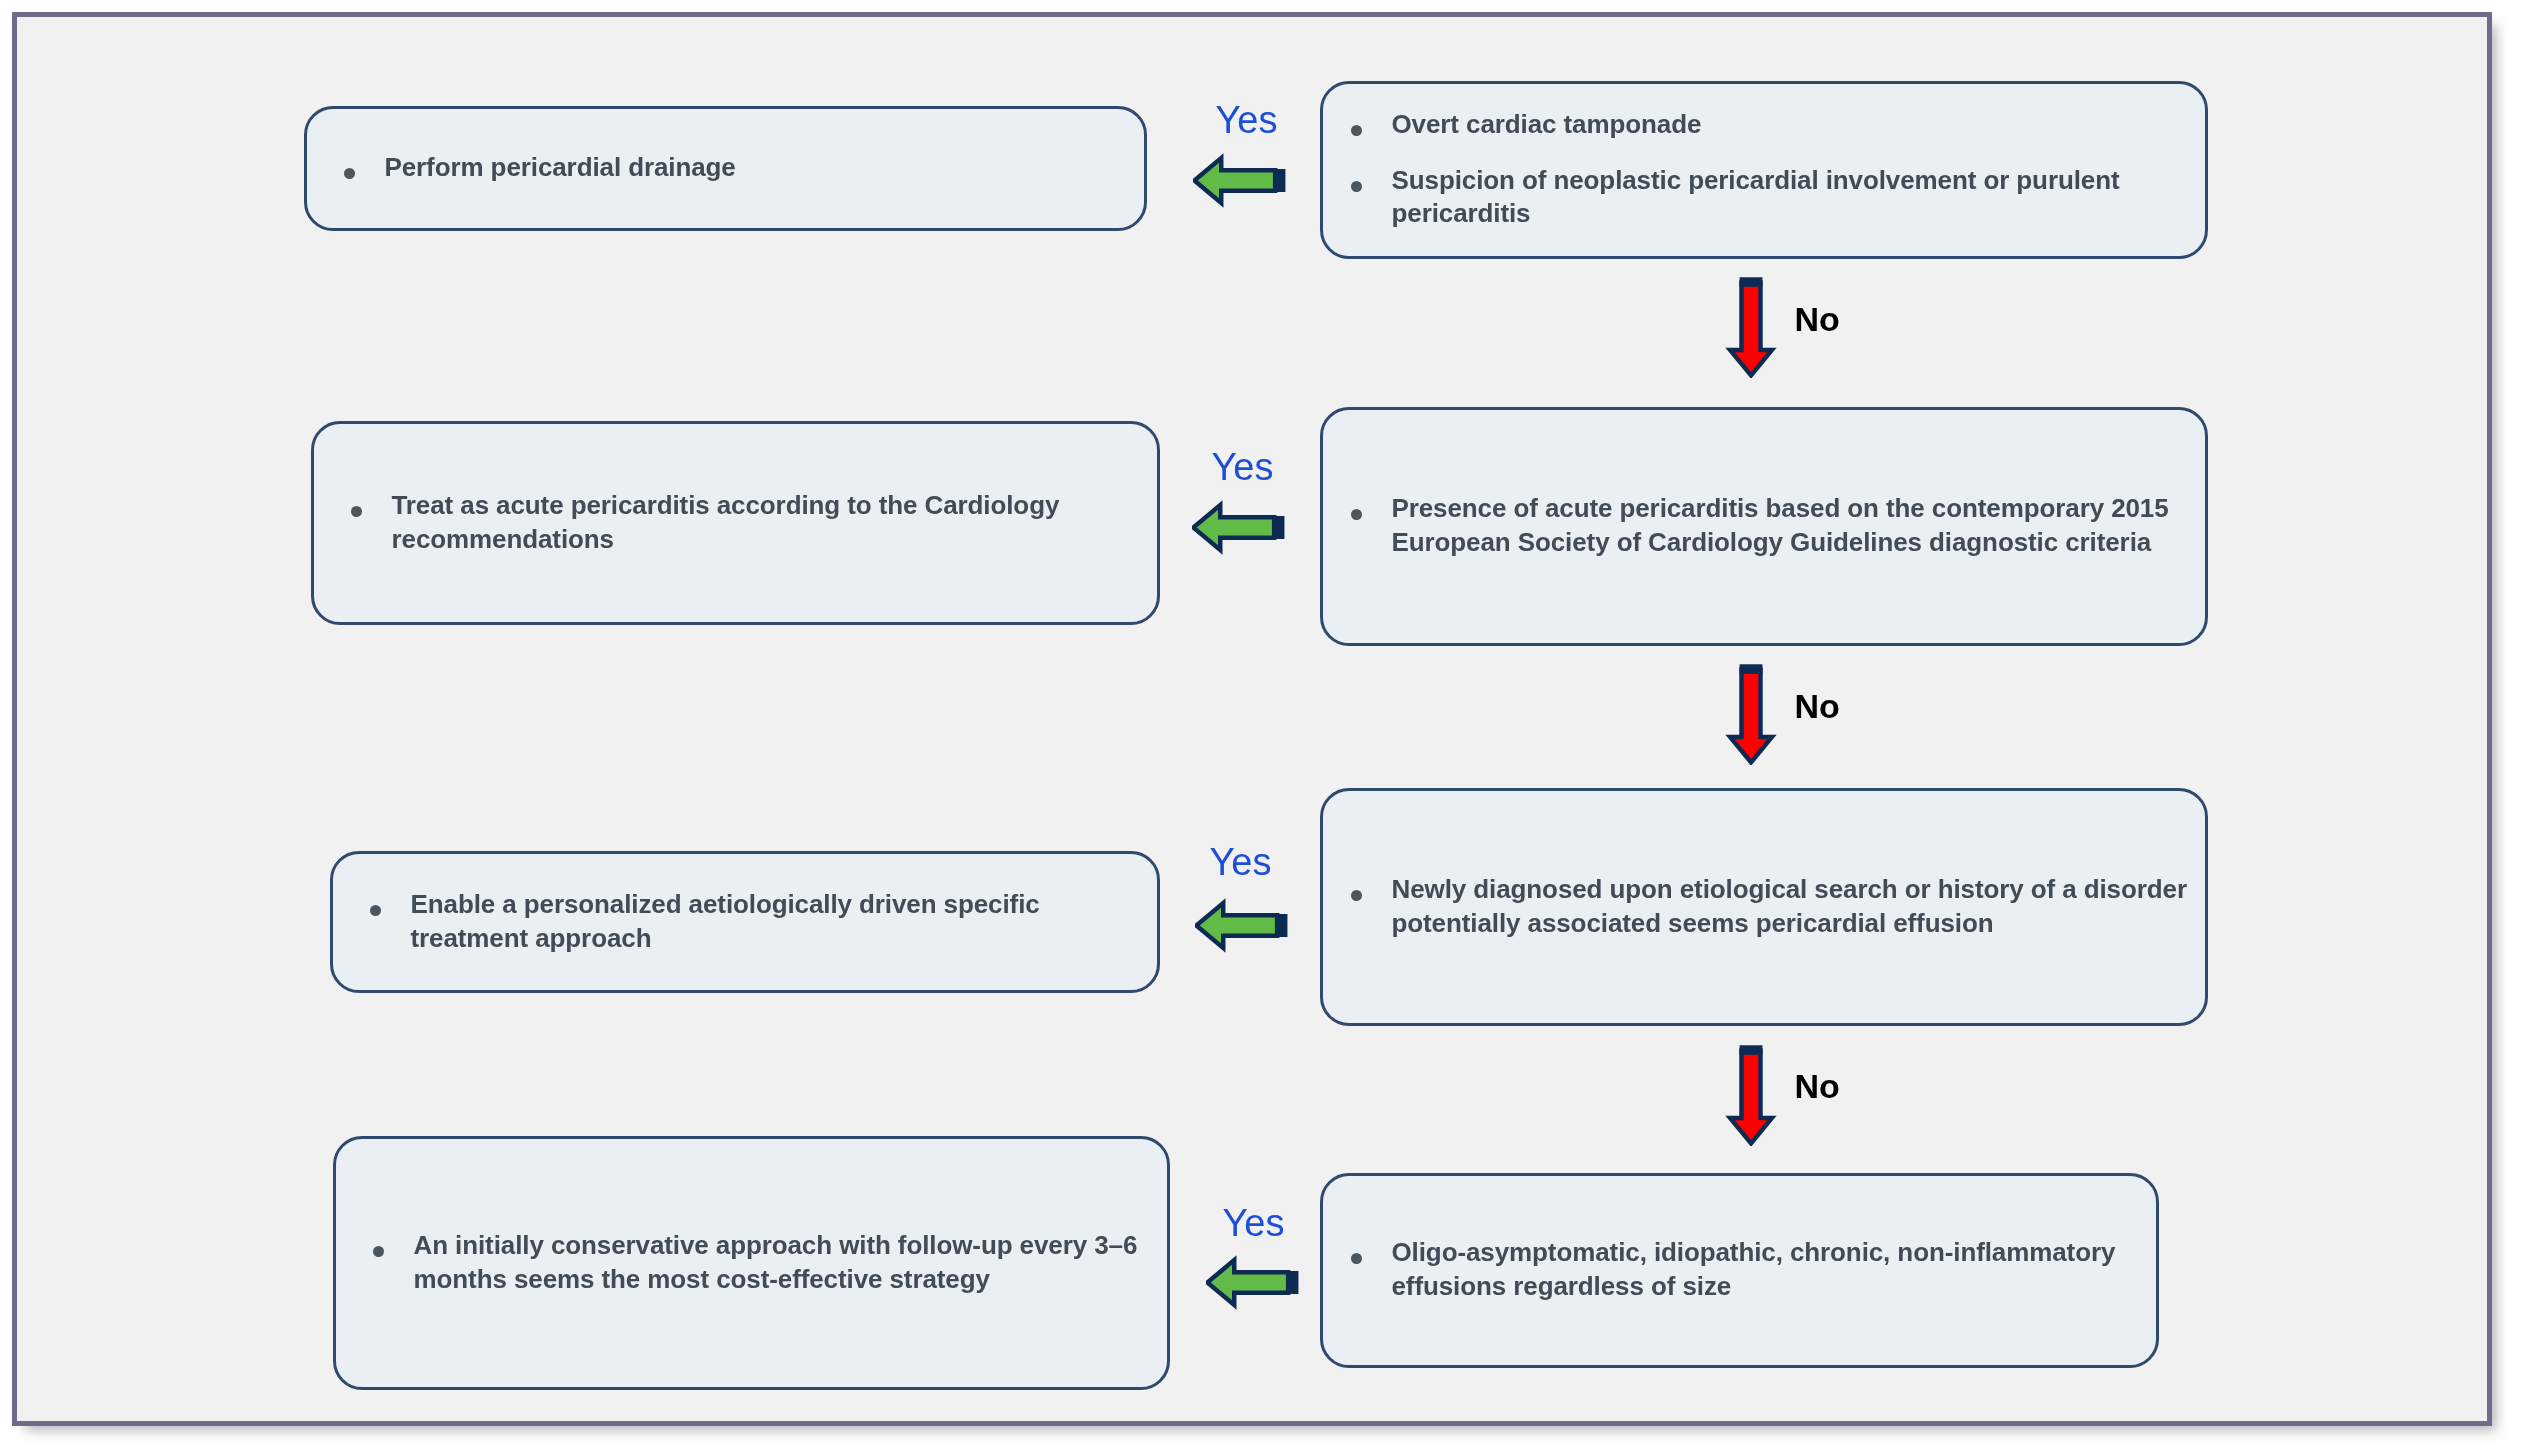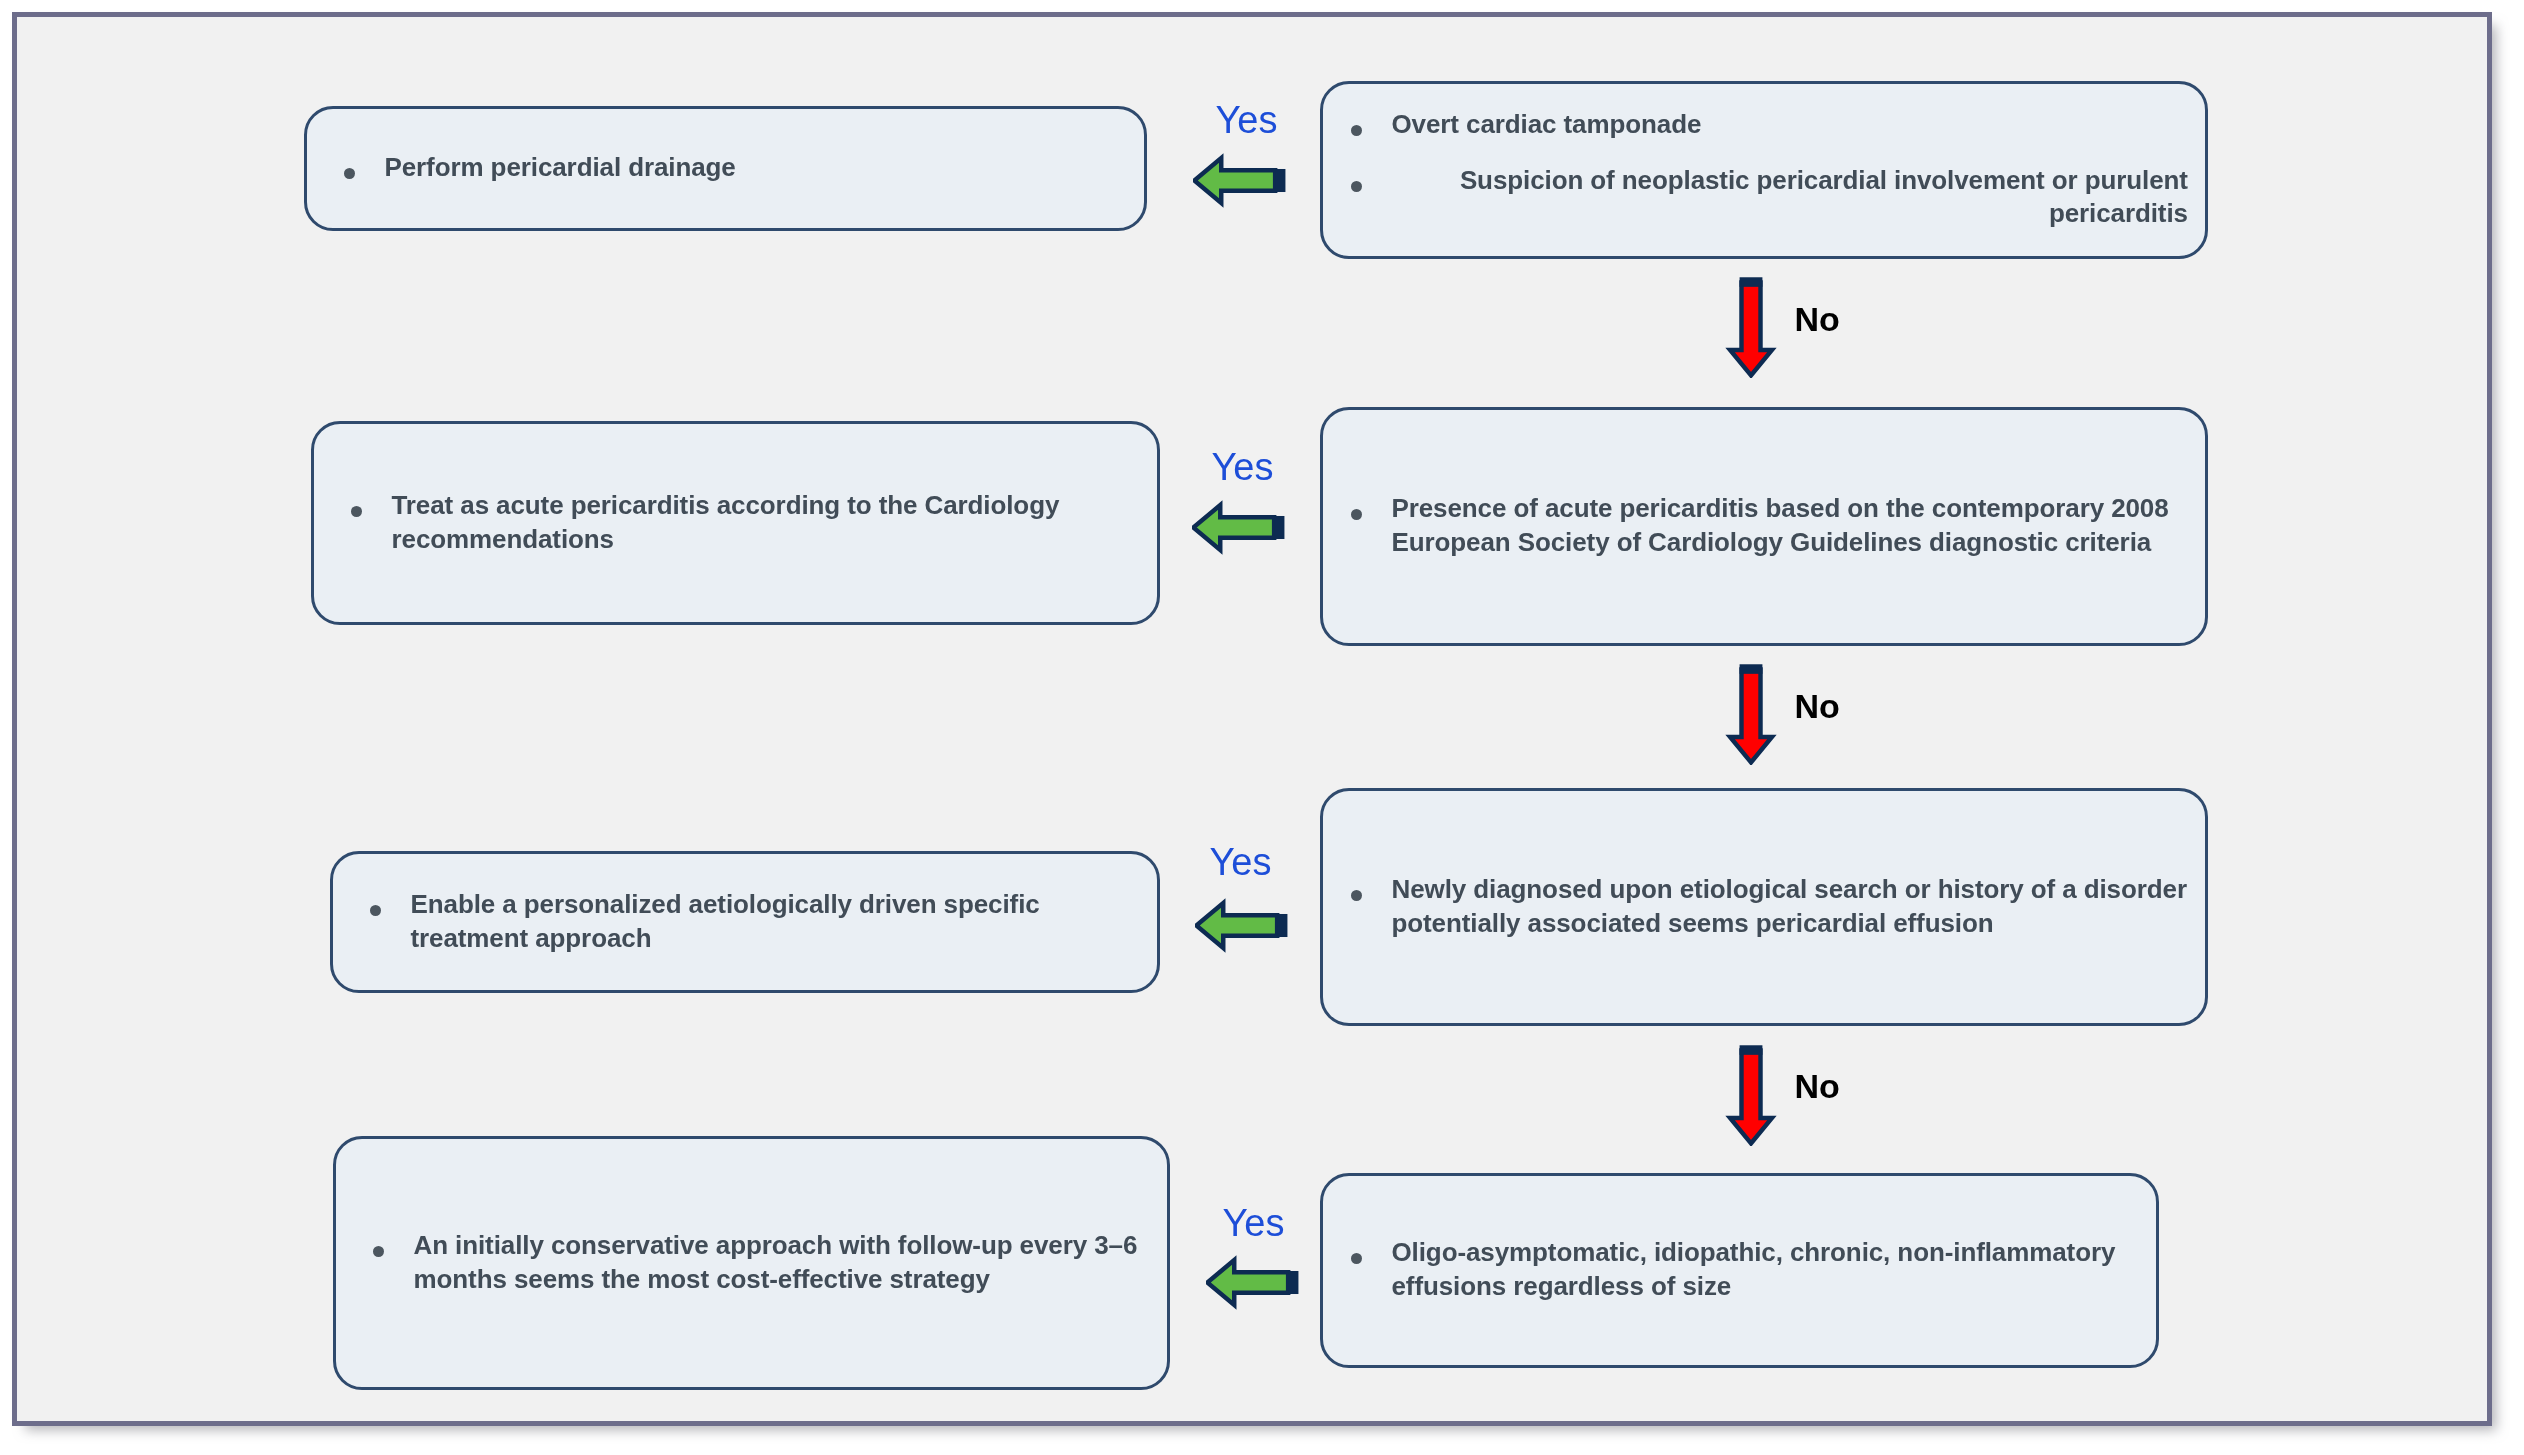--- a/index.html
+++ b/index.html
@@ -48,21 +48,20 @@
     position: relative;
     color: #414c57;
     font-weight: bold;
     font-size: 26px;
     line-height: 1.30;
     letter-spacing: -0.1px;
     padding-left: 50px;
   }
   .node-box .bullet-item + .bullet-item {
     margin-top: 22px;
-    text-align: right;
   }
   .node-box .bullet-item::before {
     content: "";
     position: absolute;
     left: 9px;
     top: 17px;
     width: 11px;
     height: 11px;
     border-radius: 50%;
     background: #4c565f;
@@ -146,21 +145,21 @@
   <div class="yes-arrow" style="left:1175px; top:483px;">
     <svg viewBox="0 0 148 86" preserveAspectRatio="none">
       <polygon points="2,43 44,8 44,27 128,27 128,59 44,59 44,78" fill="#62bb46" stroke="#0d2b52" stroke-width="7" stroke-linejoin="miter"></polygon>
       <rect x="128" y="25" width="16" height="36" fill="#0d2b52"></rect>
     </svg>
   </div>
   <div class="yes-label" style="left:1195px; top:429px;">Yes</div>
 
   <div class="node-box col-right" style="left:1303px; top:390px; width:888px; height:239px;">
     <ul class="bullet-list">
-      <li class="bullet-item">Presence of acute pericarditis based on the contemporary 2008 European Society of Cardiology Guidelines diagnostic criteria</li>
+      <li class="bullet-item">Presence of acute pericarditis based on the contemporary 2015 European Society of Cardiology Guidelines diagnostic criteria</li>
     </ul>
   </div>
 
   <div class="no-arrow" style="left:1708px; top:646px;">
     <svg viewBox="0 0 82 160" preserveAspectRatio="none">
       <polygon points="41,156 8,116 26,116 26,10 56,10 56,116 74,116" fill="#ff0000" stroke="#0d2b52" stroke-width="7" stroke-linejoin="miter"></polygon>
       <rect x="23" y="2" width="36" height="15" fill="#0d2b52"></rect>
     </svg>
   </div>
   <div class="no-label" style="left:1778px; top:670px;">No</div>

